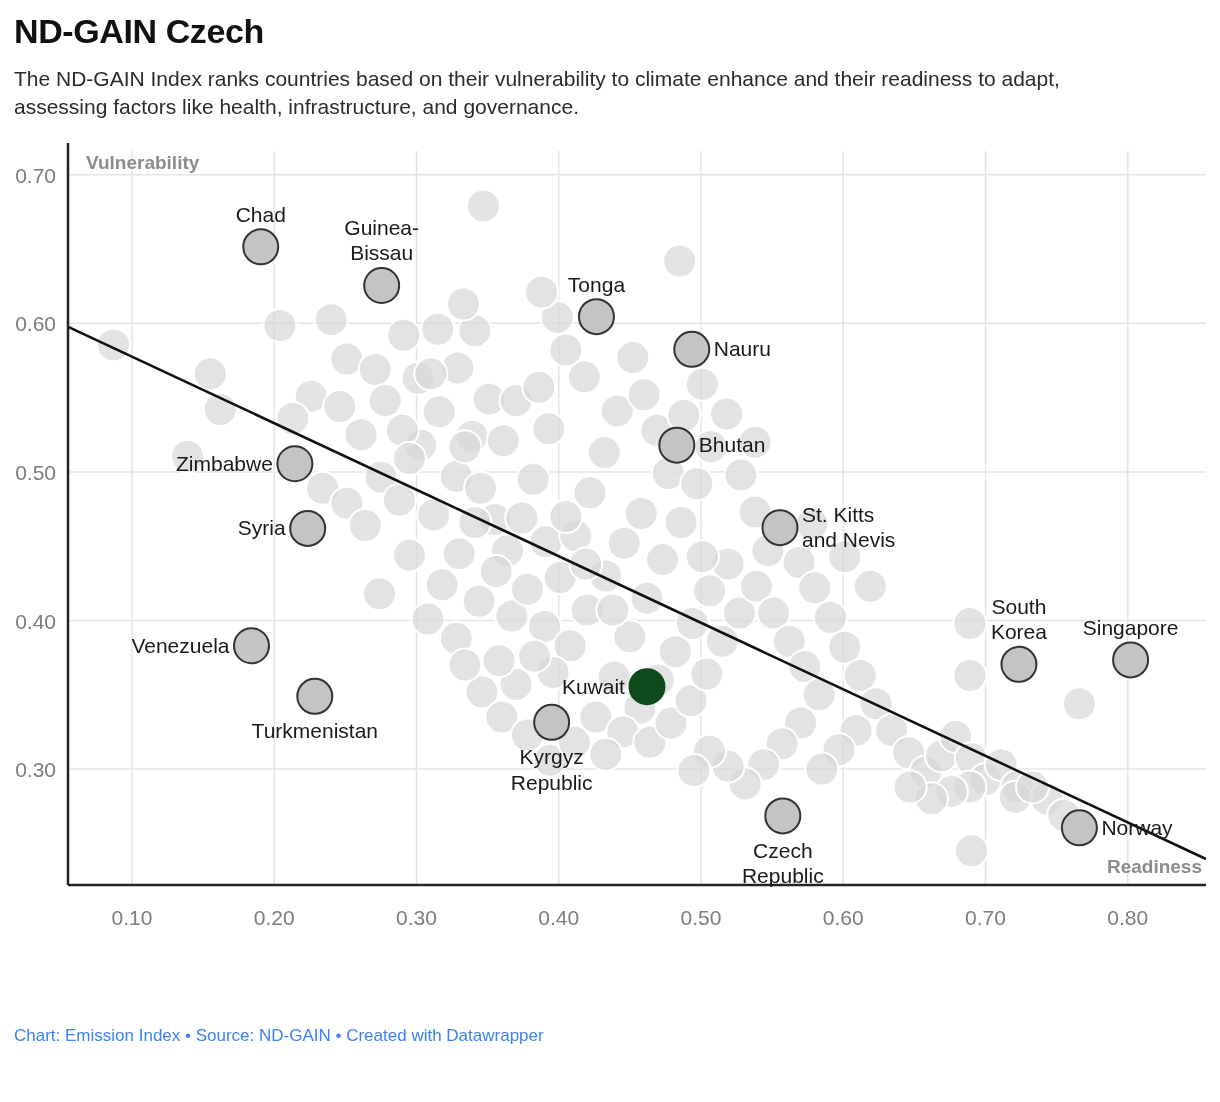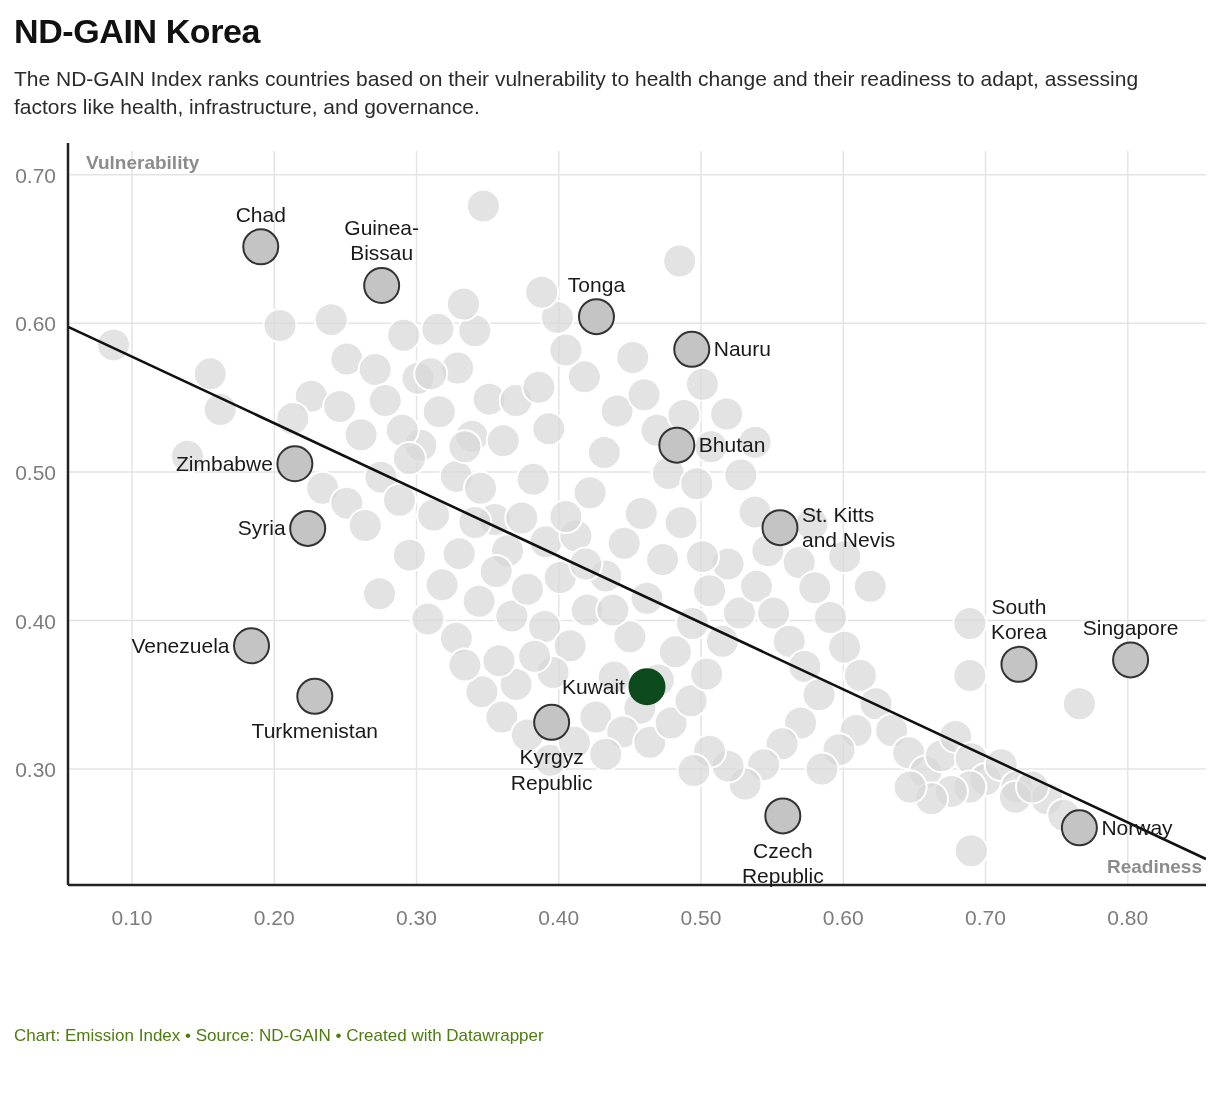--- a/index.html
+++ b/index.html
@@ -44,36 +44,36 @@
   .footer { position: absolute; left: 14px; top: 1000px; width: 1180px; }
   .footnote {
     font-size: 18.5px;
     font-style: italic;
     color: #4d4d4d;
     line-height: 1.38;
     margin: 0;
   }
   .source-line {
     font-size: 17px;
-    color: #4d7c0f;
+    color: #3b82f6;
     margin-top: 14px;
   }
 
   text { font-family: "Liberation Sans", sans-serif; }
   .tick-label { font-size: 21px; fill: #7d7d7d; }
   .axis-name { font-size: 19px; font-weight: bold; fill: #8c8c8c; }
   .pt-label { font-size: 21px; fill: #1a1a1a; }
 </style>
 </head>
 <body>
 
 <div class="page">
 
-  <h1 class="chart-title">ND-GAIN Korea</h1>
-  <p class="chart-subtitle">The ND-GAIN Index ranks countries based on their vulnerability to health change and their readiness to adapt, assessing factors like health, infrastructure, and governance.</p>
+  <h1 class="chart-title">ND-GAIN Czech</h1>
+  <p class="chart-subtitle">The ND-GAIN Index ranks countries based on their vulnerability to climate enhance and their readiness to adapt, assessing factors like health, infrastructure, and governance.</p>
 
   <div class="plot-wrap">
     <svg class="plot-svg" id="plot" width="1192" height="790" viewBox="0 0 1192 790">
         <line x1="118.0125" x2="118.0125" y1="12" y2="746" stroke="#e4e4e4" stroke-width="1.5"></line>
         <line x1="260.26250000000005" x2="260.26250000000005" y1="12" y2="746" stroke="#e4e4e4" stroke-width="1.5"></line>
         <line x1="402.51250000000005" x2="402.51250000000005" y1="12" y2="746" stroke="#e4e4e4" stroke-width="1.5"></line>
         <line x1="544.7625" x2="544.7625" y1="12" y2="746" stroke="#e4e4e4" stroke-width="1.5"></line>
         <line x1="687.0125" x2="687.0125" y1="12" y2="746" stroke="#e4e4e4" stroke-width="1.5"></line>
         <line x1="829.2625" x2="829.2625" y1="12" y2="746" stroke="#e4e4e4" stroke-width="1.5"></line>
         <line x1="971.5124999999999" x2="971.5124999999999" y1="12" y2="746" stroke="#e4e4e4" stroke-width="1.5"></line>

